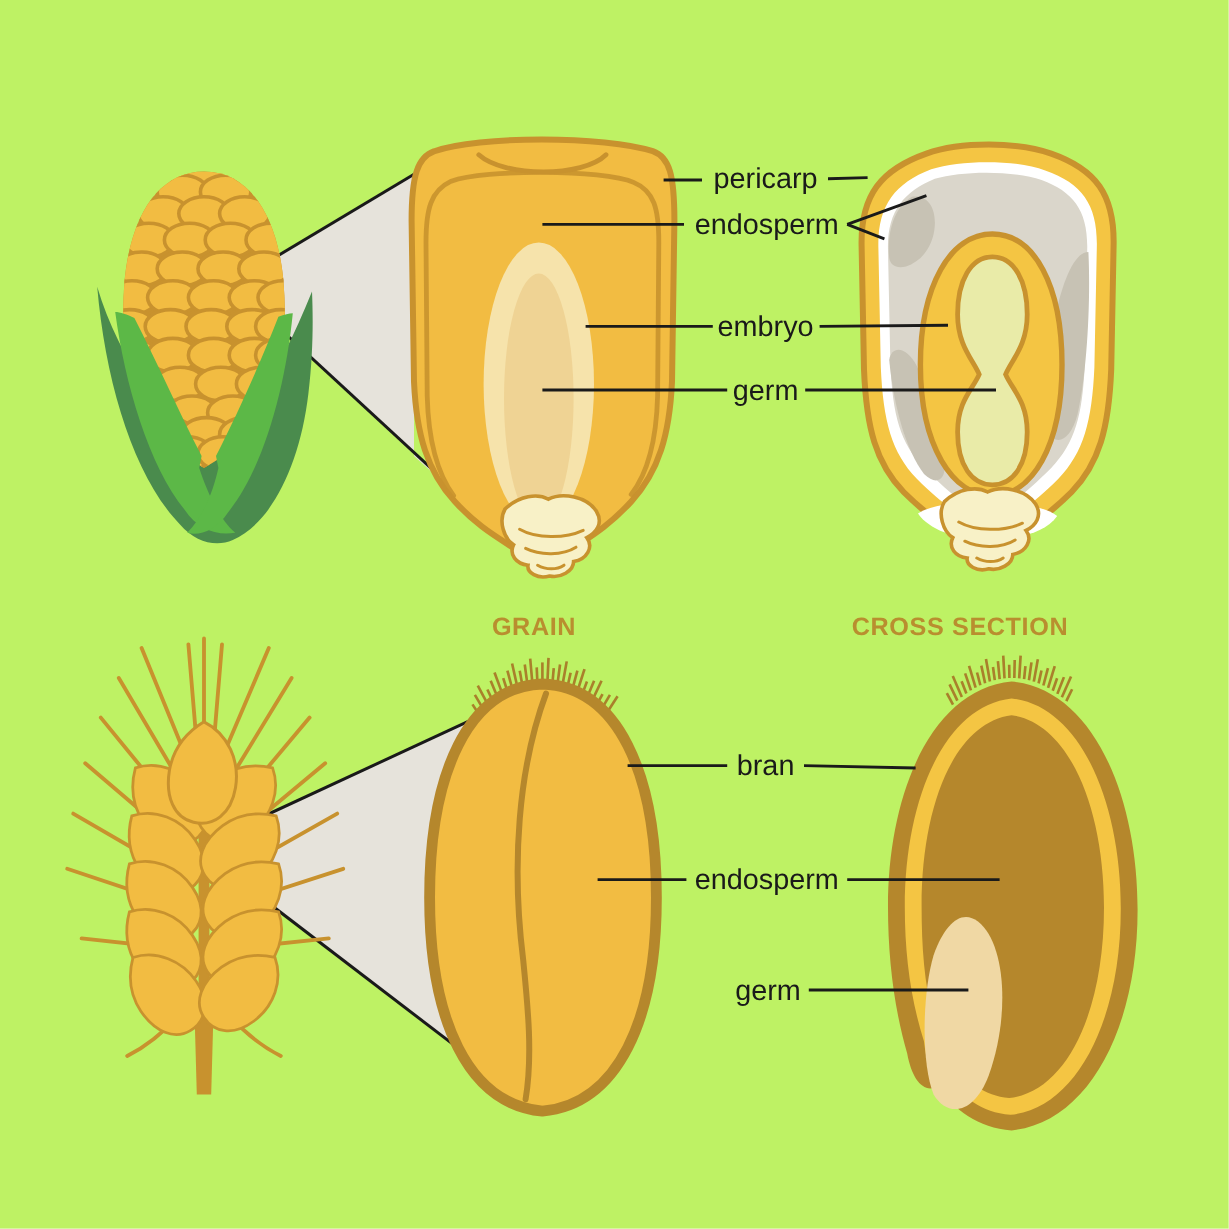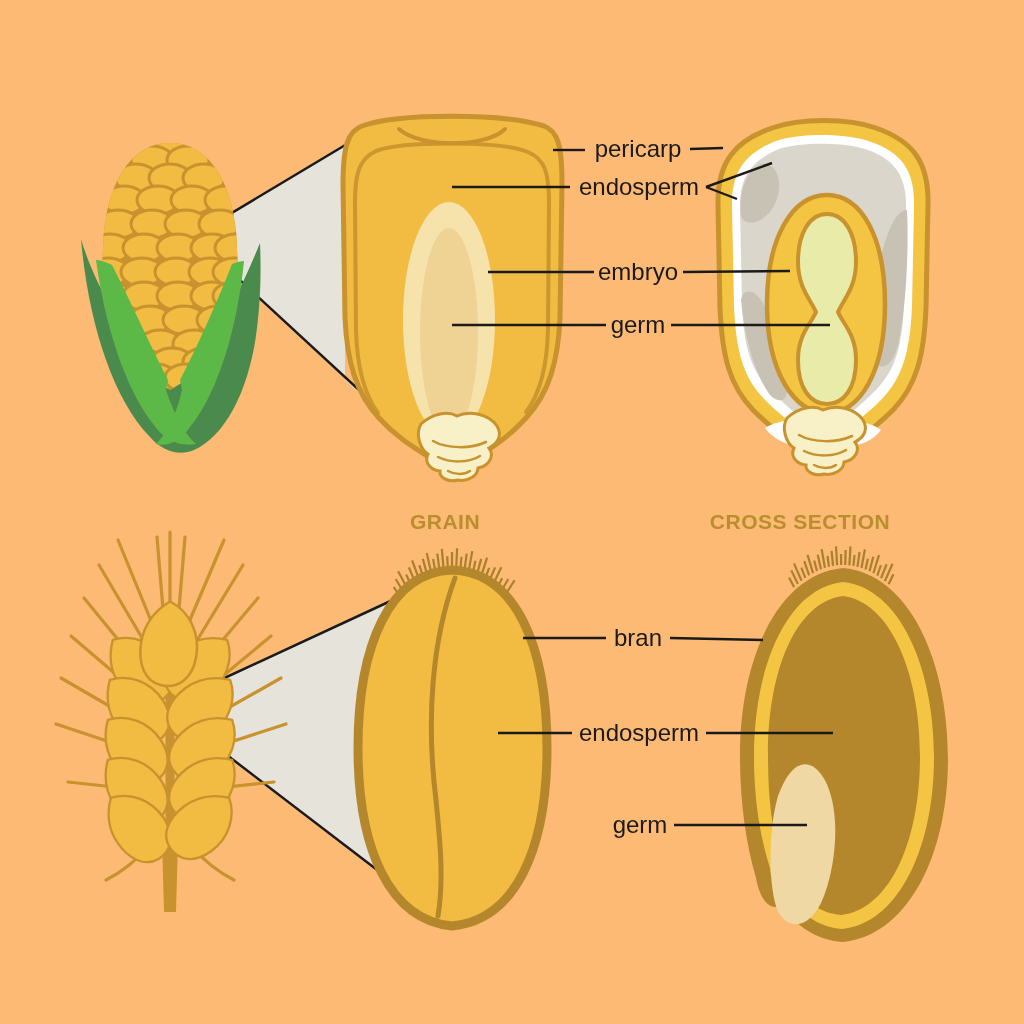--- a/index.html
+++ b/index.html
@@ -1,16 +1,16 @@
 <!DOCTYPE html>
 <html><head>
 <meta charset="utf-8">
 <style>
   html,body{margin:0;padding:0;background:#ffffff;}
-  .stage{width:1024px;height:1024px;position:relative;background:#fdba74;overflow:hidden;}
+  .stage{width:1024px;height:1024px;position:relative;background:#bef264;overflow:hidden;}
   .lbl{font-family:"Liberation Sans",sans-serif;font-size:24px;fill:#1a1a1a;text-anchor:middle;}
   .heading{font-family:"Liberation Sans",sans-serif;font-size:21px;font-weight:bold;fill:#B98E2F;text-anchor:middle;letter-spacing:.5px;}
   .ll{stroke:#1a1a1a;stroke-width:2.4;fill:none;}
 </style>
 </head>
 <body>
 
 <div class="stage">
 <svg width="1024" height="1024" viewBox="0 0 1024 1024" xmlns="http://www.w3.org/2000/svg">
   <defs>

